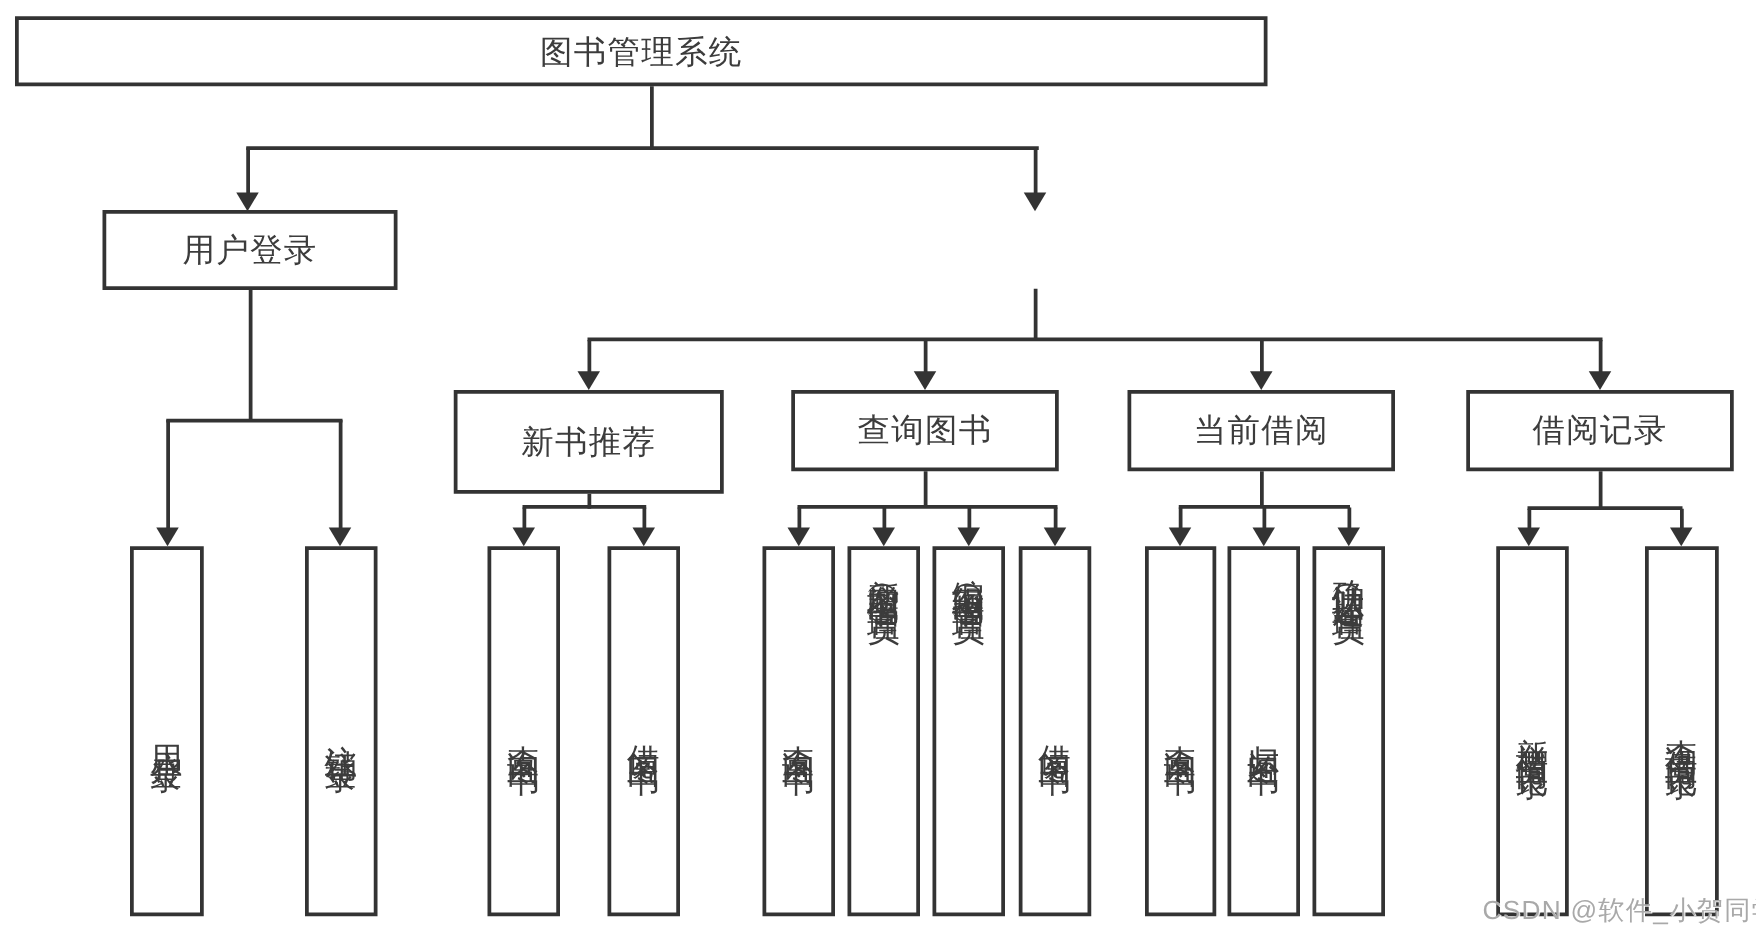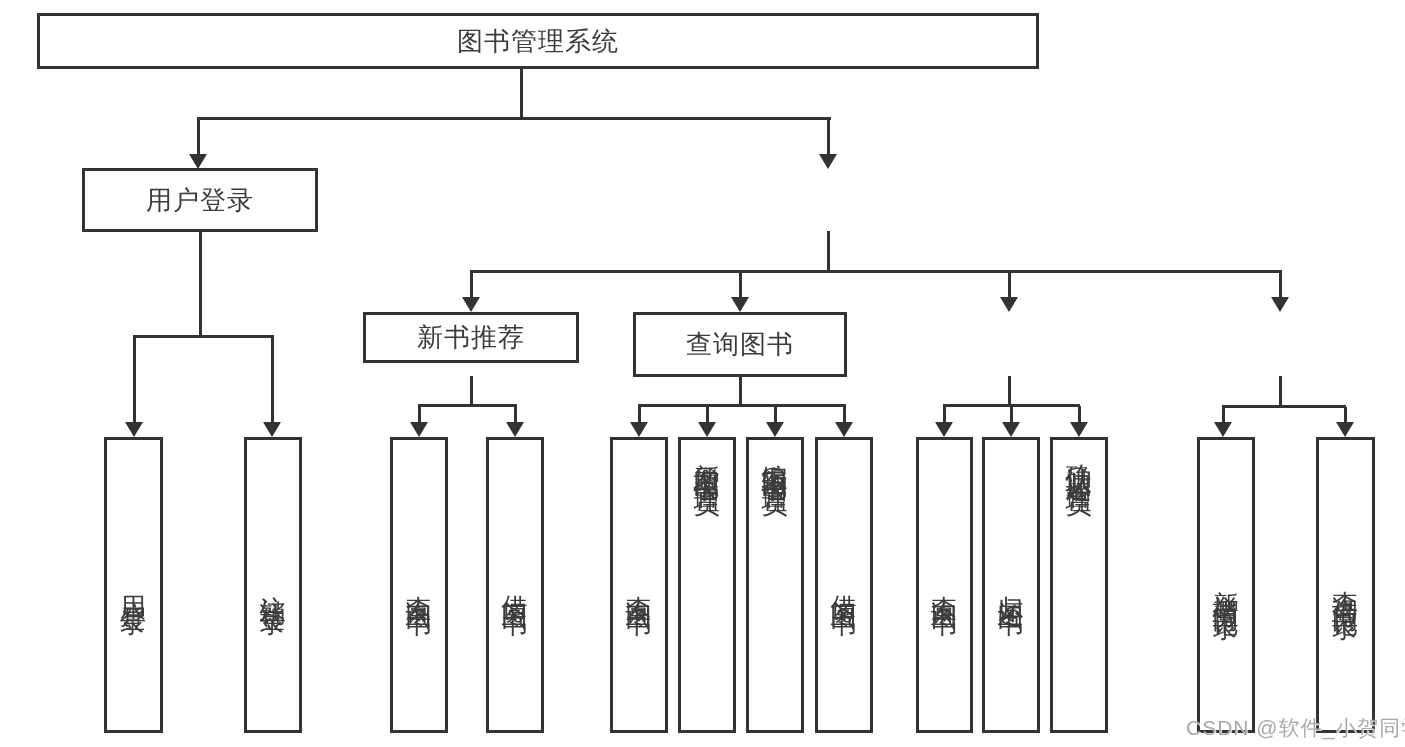--- a/index.html
+++ b/index.html
@@ -80,26 +80,28 @@
   <div class="vl" style="left:1078px;top:406px;height:17px"></div>
   <div class="ar" style="left:1070px;top:422px"></div>
 
   <div class="vl" style="left:1279px;top:376px;height:31px"></div>
   <div class="hl" style="left:1222px;top:405px;width:124px"></div>
   <div class="vl" style="left:1222px;top:407px;height:16px"></div>
   <div class="ar" style="left:1214px;top:422px"></div>
   <div class="vl" style="left:1344px;top:407px;height:16px"></div>
   <div class="ar" style="left:1336px;top:422px"></div>
 
-  <div class="hnode" style="left:37px;top:13px;width:1002px;height:56px">图书管理系统</div>
+  <div class="hnode" style="left:12px;top:13px;width:1002px;height:56px">图书管理系统</div>
 
   <div class="hnode" style="left:82px;top:168px;width:236px;height:64px">用户登录</div>
 
-  <div class="hnode" style="left:363px;top:312px;width:216px;height:51px">新书推荐</div>
+  <div class="hnode" style="left:363px;top:312px;width:216px;height:83px">新书推荐</div>
   <div class="hnode" style="left:633px;top:312px;width:214px;height:65px">查询图书</div>
+  <div class="hnode" style="left:902px;top:312px;width:214px;height:65px">当前借阅</div>
+  <div class="hnode" style="left:1173px;top:312px;width:214px;height:65px">借阅记录</div>
 
   <div class="vnode" style="left:104px;width:59px">
     <span class="vtext">用户登录</span>
     </div>
   <div class="vnode" style="left:244px;width:58px">
     <span class="vtext">注销登录</span>
     </div>
 
   <div class="vnode" style="left:390px;width:58px">
     <span class="vtext">查询图书</span>

